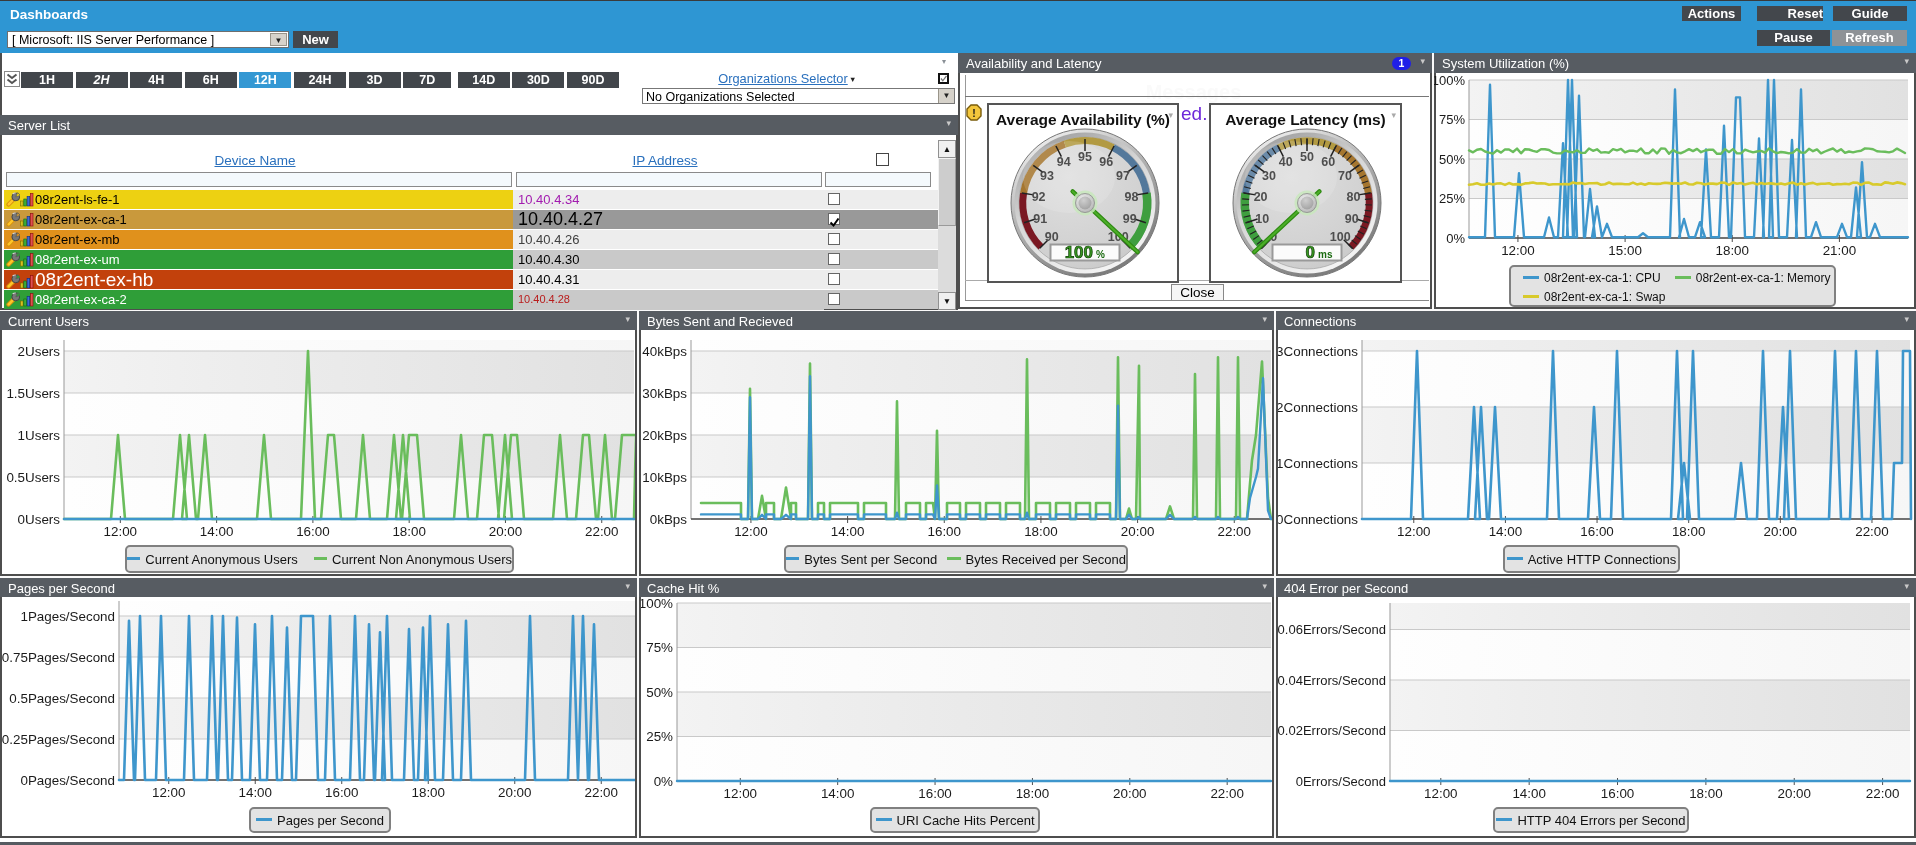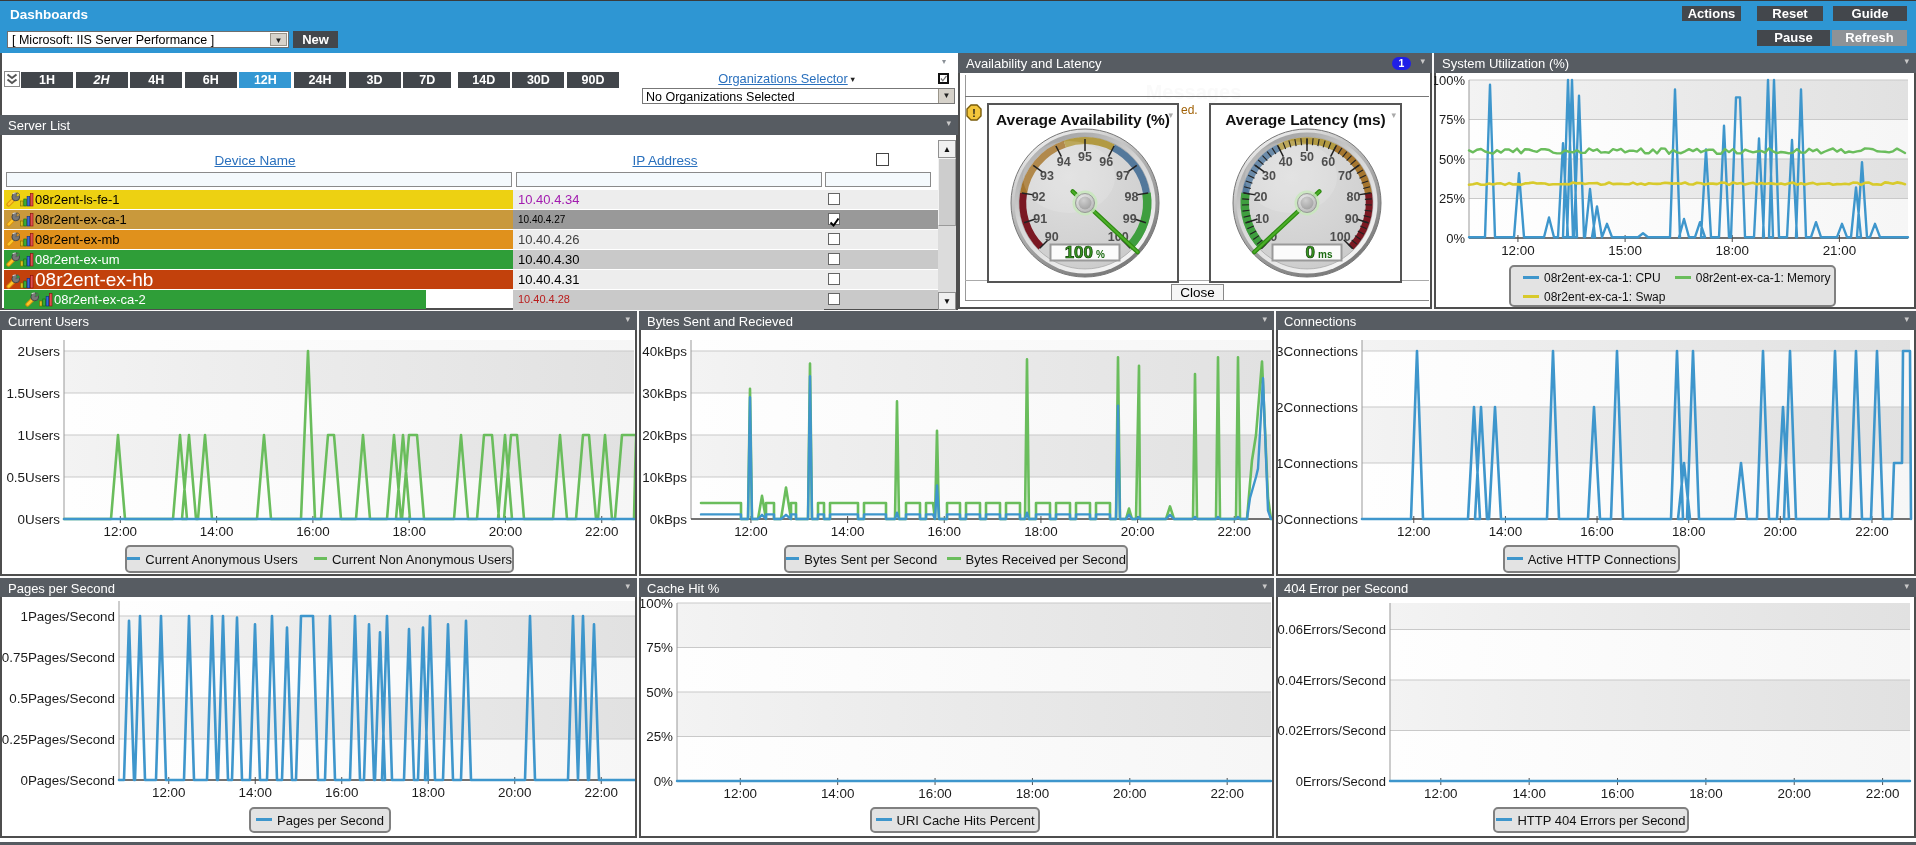--- a/index.html
+++ b/index.html
@@ -16,21 +16,21 @@
 
 <div class="abs" style="left:0;top:0;width:1916px;height:1px;background:#3a3a3a"></div>
 <div class="abs" style="left:0;top:1px;width:1916px;height:52px;background:#2e96d3"></div>
 <div class="abs" style="left:10px;top:7px;color:#fff;font-weight:bold;font-size:13.5px;">Dashboards</div>
 <div class="abs" style="left:7px;top:31px;width:282px;height:17px;background:#fff;border:1px solid #6e6e6e;">
     <div class="abs" style="left:4px;top:1px;font-size:12.5px;color:#000;">[ Microsoft: IIS Server Performance ]</div>
     <div class="abs" style="right:1px;top:1px;width:17px;height:13px;background:#d6d2ca;border:1px solid #9a958a;text-align:center;font-size:8px;line-height:13px;color:#222;">▼</div>
   </div>
 <div class="btn" style="left:293px;top:31px;width:45px;height:17px;font-size:13px;line-height:17px;">New</div>
 <div class="btn" style="left:1682px;top:6px;width:59px;height:15px;font-size:13px;line-height:15px;">Actions</div>
-<div class="btn" style="left:1757px;top:6px;width:66px;height:15px;font-size:13px;line-height:15px;">Reset</div>
+<div class="btn" style="left:1757px;top:6px;width:66px;height:15px;font-size:13px;line-height:15px;text-align:right;">Reset</div>
 <div class="btn" style="left:1833px;top:6px;width:74px;height:15px;font-size:13px;line-height:15px;">Guide</div>
 <div class="btn" style="left:1757px;top:30px;width:73px;height:16px;font-size:13px;line-height:16px;">Pause</div>
 <div class="btn" style="left:1832px;top:30px;width:75px;height:16px;font-size:13px;line-height:16px;background:#8e9296;">Refresh</div>
 <div class="abs" style="left:0;top:53px;width:958px;height:62px;background:#fff;border-left:2px solid #4e4e4e;"></div>
 <div class="abs" style="left:4px;top:71px;width:16px;height:16px;background:#fff;border:1px solid #8a8a8a;"><svg width="14" height="14">
       <path d="M2.5 2.5 L7 6 L11.5 2.5" fill="none" stroke="#555" stroke-width="2"></path>
       <path d="M2.5 7.5 L7 11 L11.5 7.5" fill="none" stroke="#555" stroke-width="2"></path>
     </svg></div>
 <div class="btn" style="left:21.0px;top:72px;width:52px;height:16px;font-size:12.5px;line-height:16px;background:#42464b;">1H</div>
 <div class="btn" style="left:75.6px;top:72px;width:52px;height:16px;font-size:12.5px;line-height:16px;background:#42464b;font-style:italic;">2H</div>
@@ -91,21 +91,21 @@
           <circle cx="9.8" cy="4.9" r="3.9" fill="#787878" stroke="#3a3a3a" stroke-width="0.8"></circle>
           <path d="M6.6 2.2 A3.9 3.9 0 0 1 9.8 1" stroke="#d8d8d8" stroke-width="1.2" fill="none"></path>
           <polygon points="9.8,4.9 11.6,0.6 14.4,3.4" fill="#c9993c" stroke="#5a5a5a" stroke-width="0.7"></polygon>
         </g>
       </svg><svg width="15" height="15" style="vertical-align:-3px">
         <rect x="0.5" y="9" width="2.6" height="5" fill="#d8c020" stroke="#7a6a00" stroke-width="0.6"></rect>
         <rect x="3.8" y="7" width="2.6" height="7" fill="#3aaa3a" stroke="#0a6a0a" stroke-width="0.6"></rect>
         <rect x="7.1" y="4.5" width="2.6" height="9.5" fill="#3a6ad8" stroke="#0a2a8a" stroke-width="0.6"></rect>
         <rect x="10.4" y="1.5" width="2.6" height="12.5" fill="#e05050" stroke="#8a0a0a" stroke-width="0.6"></rect>
       </svg></span>08r2ent-ex-ca-1</div>
-<div class="abs" style="left:513px;top:210px;width:311px;height:19px;background:#999999;color:#000;font-size:10px;line-height:19px;"><span style="margin-left:5px">10.40.4.27</span></div>
+<div class="abs" style="left:513px;top:210px;width:311px;height:19px;background:#999999;color:#000;font-size:18px;line-height:19px;"><span style="margin-left:5px">10.40.4.27</span></div>
 <div class="abs" style="left:824px;top:210px;width:114px;height:19px;background:#999999;">
     <div class="abs" style="left:4px;top:3px;width:12px;height:12px;background:#fff;border:1px solid #666;"><svg width="11" height="11">
         <path d="M1.5 5.5 L4.5 8.5 L9.5 1.5" fill="none" stroke="#000" stroke-width="2"></path>
       </svg></div>
   </div>
 <div class="abs" style="left:4px;top:230px;width:509px;height:19px;background:#e0911c;color:#000;font-size:13px;line-height:19px;white-space:nowrap;"><span style="margin-left:2px"><svg width="14" height="15" style="vertical-align:-3px">
         <g>
           <path d="M2.5 12.5 L7.8 7.2" stroke="#d8920a" stroke-width="4.2" stroke-linecap="round"></path>
           <path d="M2.7 12.3 L7.8 7.2" stroke="#fec52a" stroke-width="2.4" stroke-linecap="round"></path>
           <circle cx="9.8" cy="4.9" r="3.9" fill="#787878" stroke="#3a3a3a" stroke-width="0.8"></circle>
@@ -151,21 +151,21 @@
       </svg><svg width="15" height="15" style="vertical-align:-3px">
         <rect x="0.5" y="9" width="2.6" height="5" fill="#d8c020" stroke="#7a6a00" stroke-width="0.6"></rect>
         <rect x="3.8" y="7" width="2.6" height="7" fill="#3aaa3a" stroke="#0a6a0a" stroke-width="0.6"></rect>
         <rect x="7.1" y="4.5" width="2.6" height="9.5" fill="#3a6ad8" stroke="#0a2a8a" stroke-width="0.6"></rect>
         <rect x="10.4" y="1.5" width="2.6" height="12.5" fill="#e05050" stroke="#8a0a0a" stroke-width="0.6"></rect>
       </svg></span>08r2ent-ex-hb</div>
 <div class="abs" style="left:513px;top:270px;width:311px;height:19px;background:#ededed;color:#000;font-size:13px;line-height:19px;"><span style="margin-left:5px">10.40.4.31</span></div>
 <div class="abs" style="left:824px;top:270px;width:114px;height:19px;background:#ededed;">
     <div class="abs" style="left:4px;top:3px;width:12px;height:12px;background:#fff;border:1px solid #666;"></div>
   </div>
-<div class="abs" style="left:4px;top:290px;width:422px;height:19px;background:#2f9e38;color:#fff;font-size:13px;line-height:19px;white-space:nowrap;padding-left:19px;"><span style="margin-left:2px"><svg width="14" height="15" style="vertical-align:-3px">
+<div class="abs" style="left:4px;top:290px;width:509px;height:19px;background:#2f9e38;color:#fff;font-size:13px;line-height:19px;white-space:nowrap;"><span style="margin-left:2px"><svg width="14" height="15" style="vertical-align:-3px">
         <g>
           <path d="M2.5 12.5 L7.8 7.2" stroke="#d8920a" stroke-width="4.2" stroke-linecap="round"></path>
           <path d="M2.7 12.3 L7.8 7.2" stroke="#fec52a" stroke-width="2.4" stroke-linecap="round"></path>
           <circle cx="9.8" cy="4.9" r="3.9" fill="#787878" stroke="#3a3a3a" stroke-width="0.8"></circle>
           <path d="M6.6 2.2 A3.9 3.9 0 0 1 9.8 1" stroke="#d8d8d8" stroke-width="1.2" fill="none"></path>
           <polygon points="9.8,4.9 11.6,0.6 14.4,3.4" fill="#2f9e38" stroke="#5a5a5a" stroke-width="0.7"></polygon>
         </g>
       </svg><svg width="15" height="15" style="vertical-align:-3px">
         <rect x="0.5" y="9" width="2.6" height="5" fill="#d8c020" stroke="#7a6a00" stroke-width="0.6"></rect>
         <rect x="3.8" y="7" width="2.6" height="7" fill="#3aaa3a" stroke="#0a6a0a" stroke-width="0.6"></rect>
@@ -188,21 +188,21 @@
 <div class="pbody" style="left:958px;top:73px;width:474px;height:236px;"></div>
 <div class="abs" style="left:965px;top:75px;width:1px;height:225px;background:#999;"></div>
 <div class="abs" style="left:958px;top:81px;width:471px;text-align:center;font-weight:bold;font-size:20px;color:#fafafa;">Messages</div>
 <div class="abs" style="left:965px;top:96px;width:464px;height:1px;background:#777;"></div>
 <div class="abs" style="left:965px;top:280px;width:464px;height:1px;background:#aaa;"></div>
 <div class="abs" style="left:965px;top:300px;width:464px;height:1px;background:#888;"></div>
 <div class="abs" style="left:966px;top:104px;"><svg width="16" height="18">
       <polygon points="5,1 11,1 15,5 15,12 11,16 5,16 1,12 1,5" fill="#f3c63c" stroke="#7a5c0a" stroke-width="1.4"></polygon>
       <text x="8" y="12.5" text-anchor="middle" font-size="10.5" font-weight="bold" fill="#1a1a1a">!</text>
     </svg></div>
-<div class="abs" style="left:1181px;top:103px;font-size:12px;color:#a16207;">ed.</div>
+<div class="abs" style="left:1181px;top:103px;font-size:19px;color:#6d28d9;">ed.</div>
 <div class="abs" style="left:987px;top:103px;width:192px;height:180px;background:#fff;border:2px solid #555;">
     <div class="abs" style="left:0;top:6px;width:188px;text-align:center;font-weight:bold;font-size:15.5px;color:#111;">Average Availability (%)</div>
     <div class="abs" style="right:4px;top:5px;color:#aaa;font-size:9px;">▾</div>
     <svg class="abs" style="left:0;top:20px" width="188" height="157" viewBox="0 0 188 157">
       <defs>
         <linearGradient id="rim" x1="0" y1="0" x2="0.55" y2="1">
           <stop offset="0" stop-color="#ffffff"></stop>
           <stop offset="0.5" stop-color="#b5b5b5"></stop>
           <stop offset="1" stop-color="#7d7d7d"></stop>
         </linearGradient>

